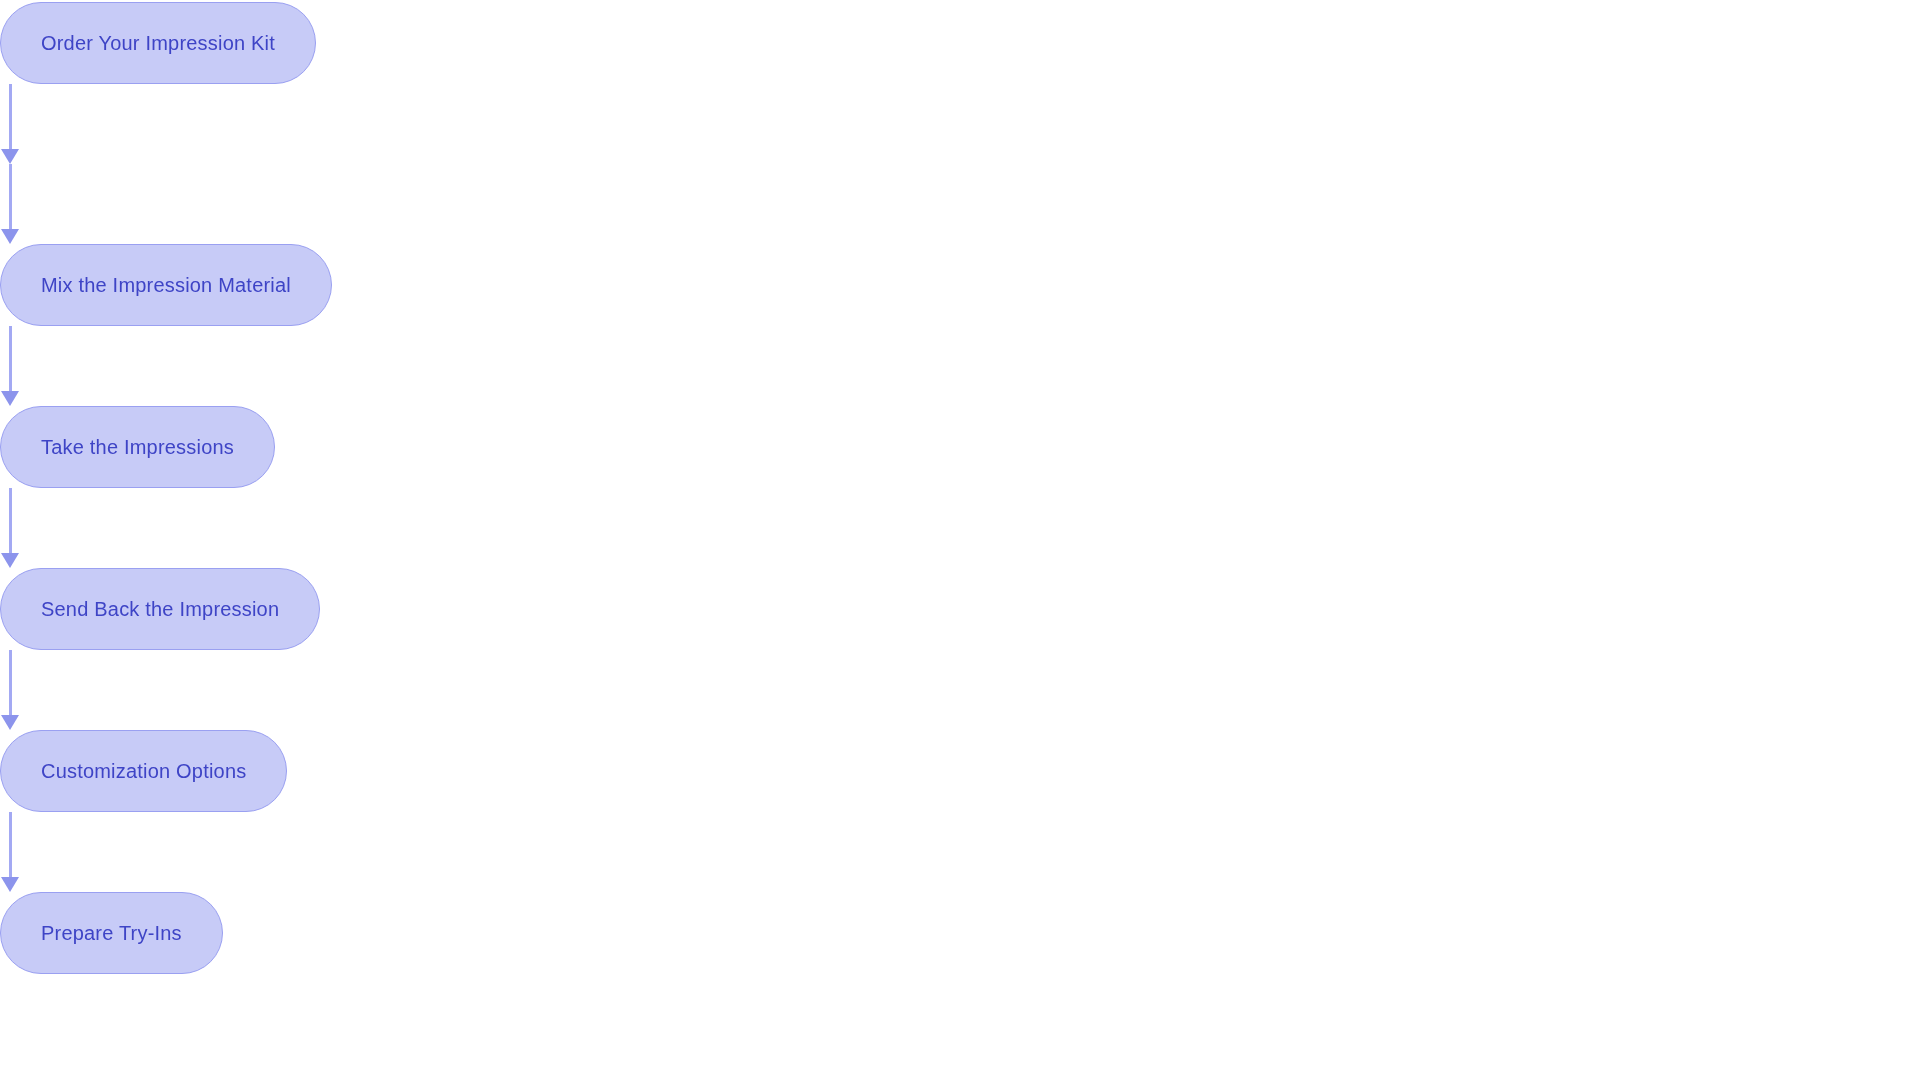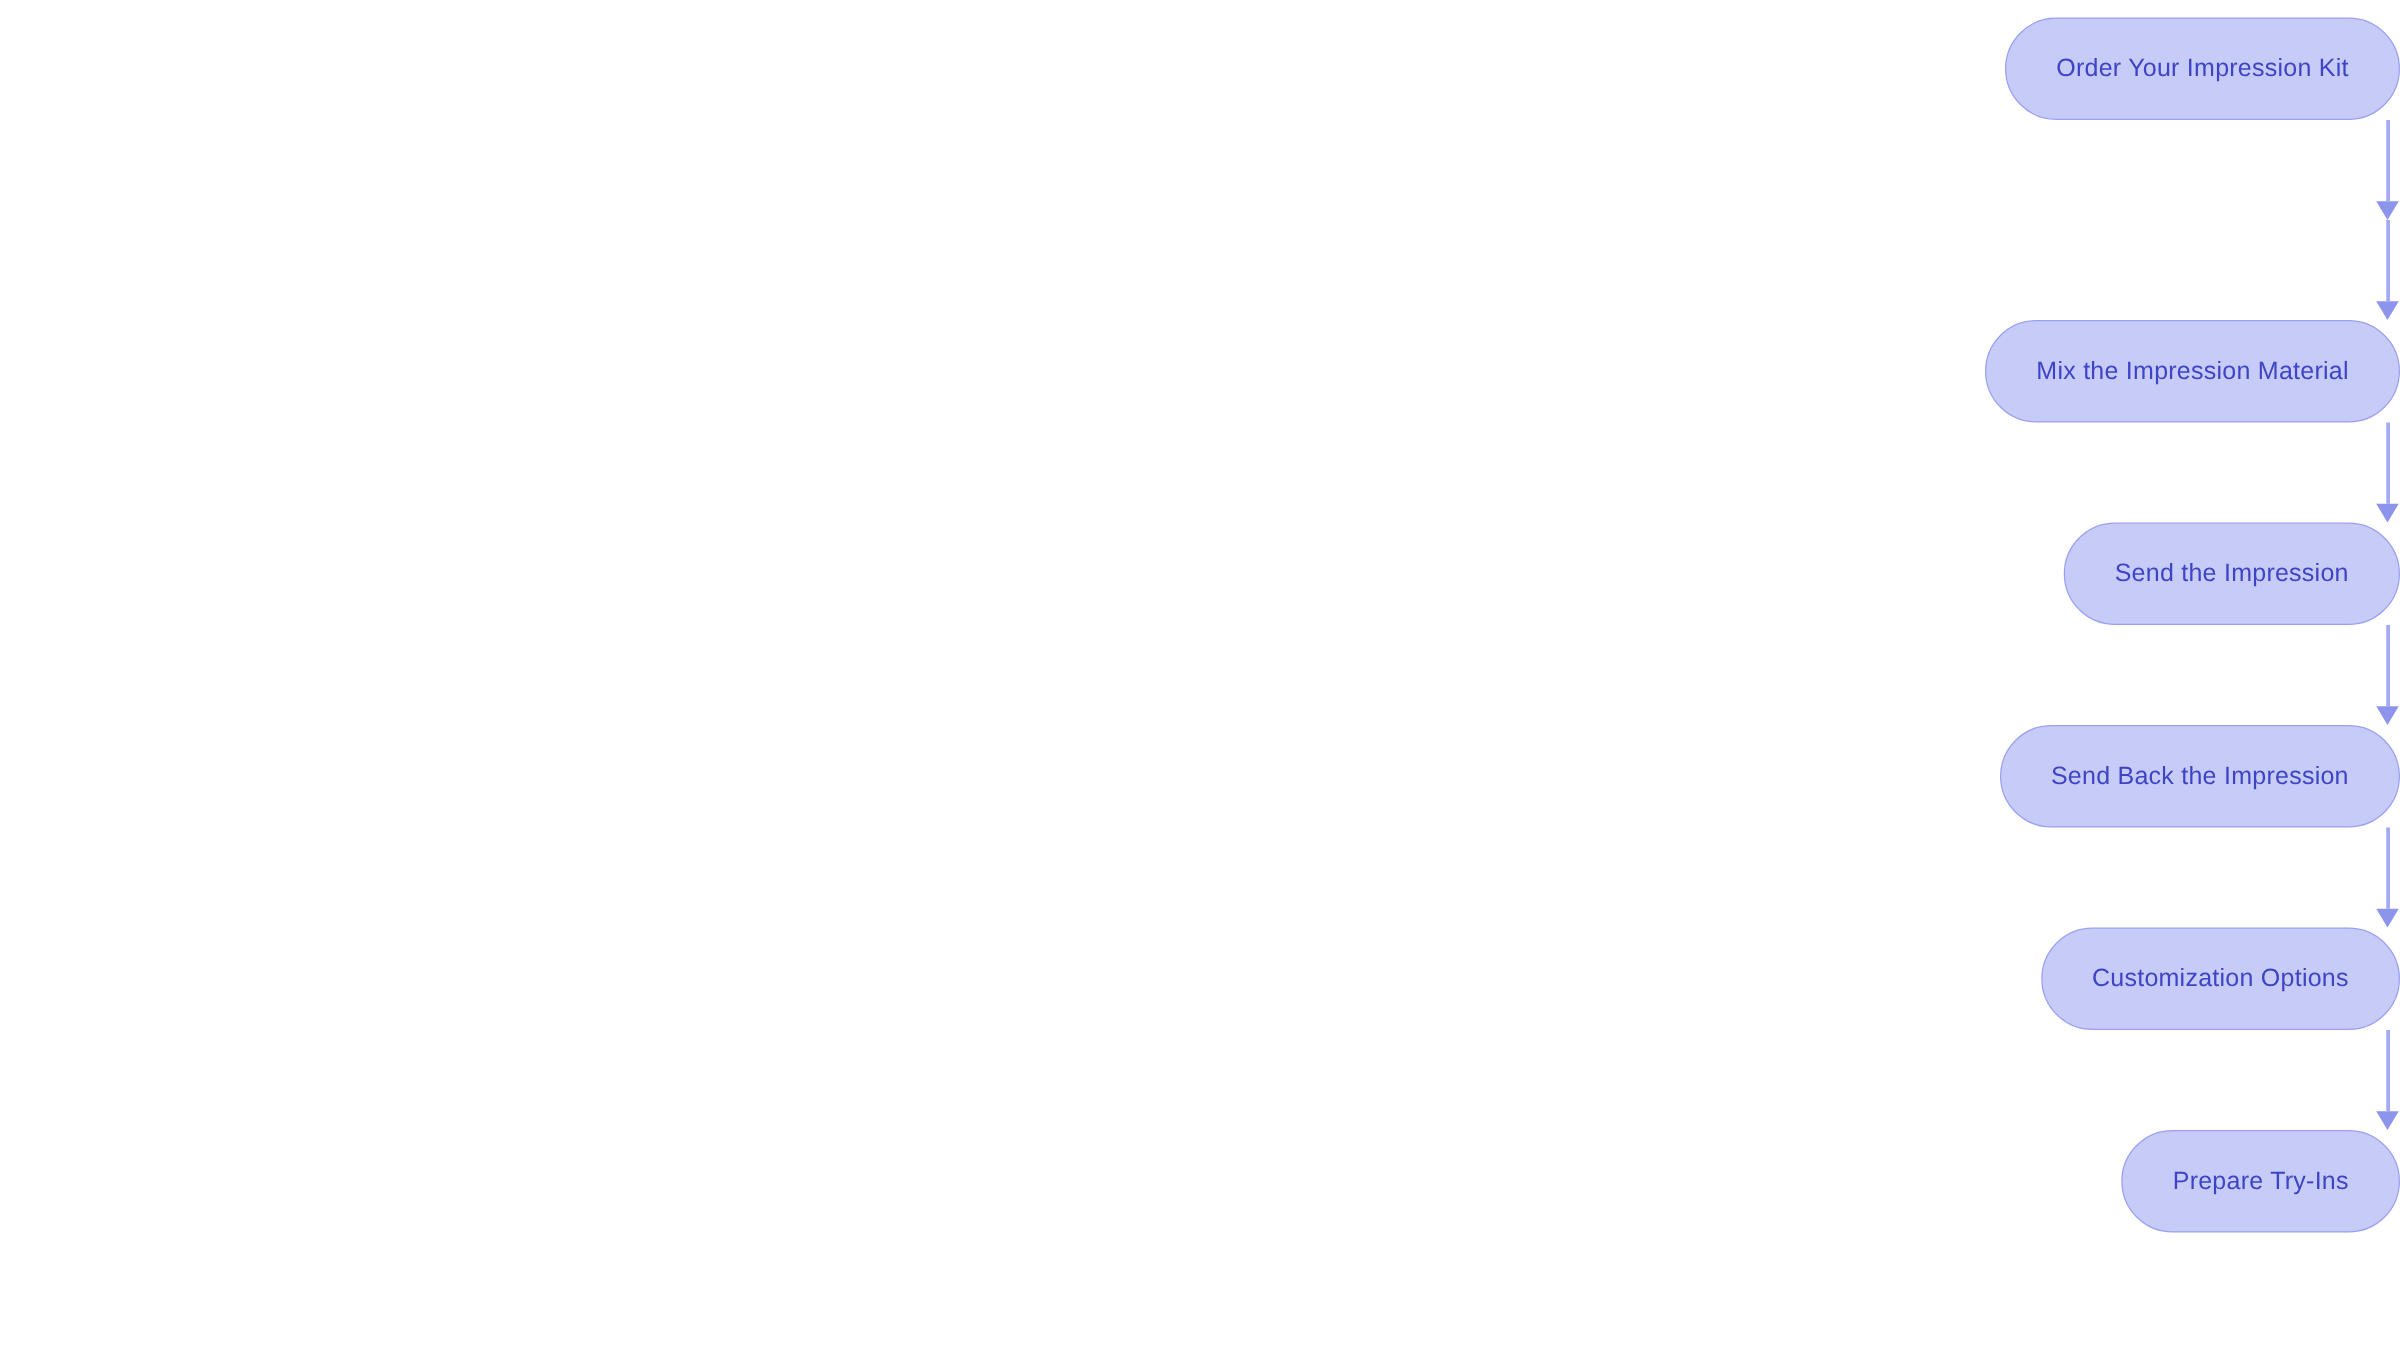--- a/index.html
+++ b/index.html
@@ -16,22 +16,22 @@
     height: 1083px;
     background: var(--background);
     font-family: "Liberation Sans", sans-serif;
     overflow: hidden;
   }
   .canvas {
     width: 1920px;
     height: 1083px;
     display: flex;
     flex-direction: column;
-    align-items: flex-end;
-    padding-top: 14px;
+    align-items: flex-start;
+    padding-top: 2px;
   }
   .node {
     height: 82px;
     min-height: 82px;
     padding: 0 40px;
     border-radius: 41px;
     background: var(--node-fill);
     border: 1.5px solid var(--node-border);
     display: flex;
     align-items: center;
@@ -88,21 +88,21 @@
   <div class="node">
     <span class="node-label">Mix the Impression Material</span>
   </div>
 
   <div class="connector">
     <div class="stem"></div>
     <div class="head"></div>
   </div>
 
   <div class="node">
-    <span class="node-label">Send the Impression</span>
+    <span class="node-label">Take the Impressions</span>
   </div>
 
   <div class="connector">
     <div class="stem"></div>
     <div class="head"></div>
   </div>
 
   <div class="node">
     <span class="node-label">Send Back the Impression</span>
   </div>

